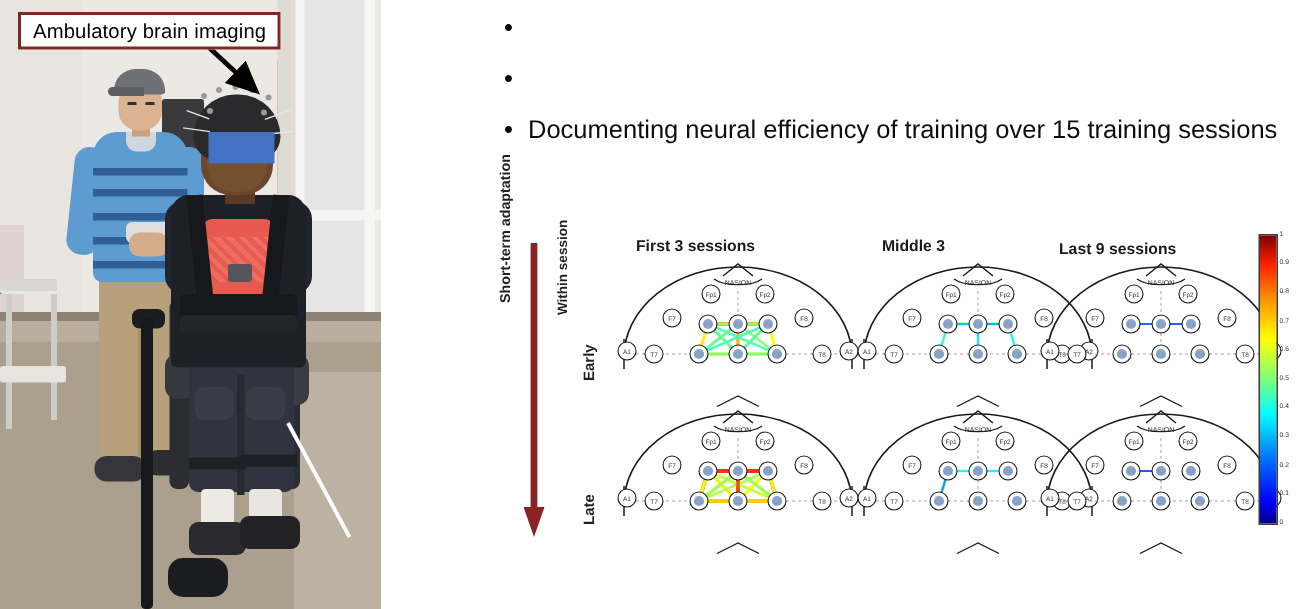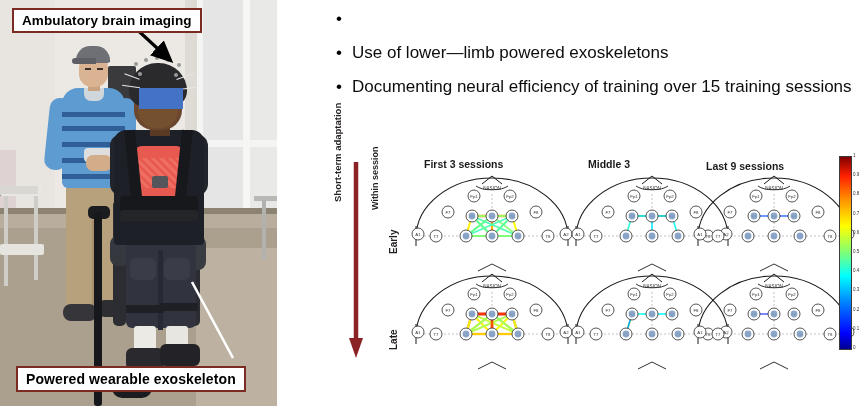--- a/index.html
+++ b/index.html
@@ -5,23 +5,22 @@
   html,body{margin:0;padding:0;}
   body{
     width:865px;height:406px;
     background:#ffffff;
     font-family:"Liberation Sans",sans-serif;
     overflow:hidden;
     position:relative;
   }
   
   #photo-panel{
-    position:absolute;left:0;top:0;width:277px;height:406px;overflow:hidden;
+    position:absolute;left:0;top:0;width:254px;height:406px;overflow:hidden;
     background:#ef4444;
-    font-weight:bold;
   }
   .ph{position:absolute;}
   
   .wall-left{left:0;top:0;width:80px;height:230px;background:#e8e5e1;}
   .wall-pink{left:0;top:150px;width:16px;height:110px;background:#dfd2d2;}
   .wall-mid{left:55px;top:0;width:130px;height:215px;background:#ece9e4;}
   .wall-top{left:0;top:0;width:306px;height:40px;background:#efedea;}
   .doorframe{left:185px;top:0;width:14px;height:240px;background:#dedad4;}
   .glasspanel{left:199px;top:0;width:48px;height:300px;background:#e4e5e4;}
   .glasspanel2{left:247px;top:0;width:59px;height:300px;background:#e9eae8;}
@@ -256,30 +255,28 @@
       <path d="M0,0 L7,3.2 L0,6.4 z" fill="#000"></path>
         </marker>
       </defs>
     <line x1="5" y1="4" x2="44" y2="40" stroke="#000" stroke-width="3.2" marker-end="url(#ahb)"></line>
   </svg>
   <svg class="arrow-white" style="left:186px;top:276px;width:52px;height:86px" viewBox="0 0 52 86">
     <line x1="47" y1="82" x2="6" y2="6" stroke="#ffffff" stroke-width="2.6"></line>
   </svg>
 
   <div class="cap" id="cap-top">Ambulatory brain imaging</div>
-  <div class="cap" id="cap-bottom">Powered wearable exoskeleton</div>
 </div>
 
 <div id="bullets">
   <div class="bullet-row">
     <span class="bullet-dot">•</span>
   </div>
   <div class="bullet-row">
     <span class="bullet-dot">•</span>
-    <span class="bullet-text">Use of lower—limb powered exoskeletons</span>
   </div>
   <div class="bullet-row">
     <span class="bullet-dot">•</span>
     <span class="bullet-text">Documenting neural efficiency of training over 15 training sessions</span>
   </div>
 </div>
 
 <div id="figure">
 
   <svg id="arrow-longterm" viewBox="0 0 20 196">

